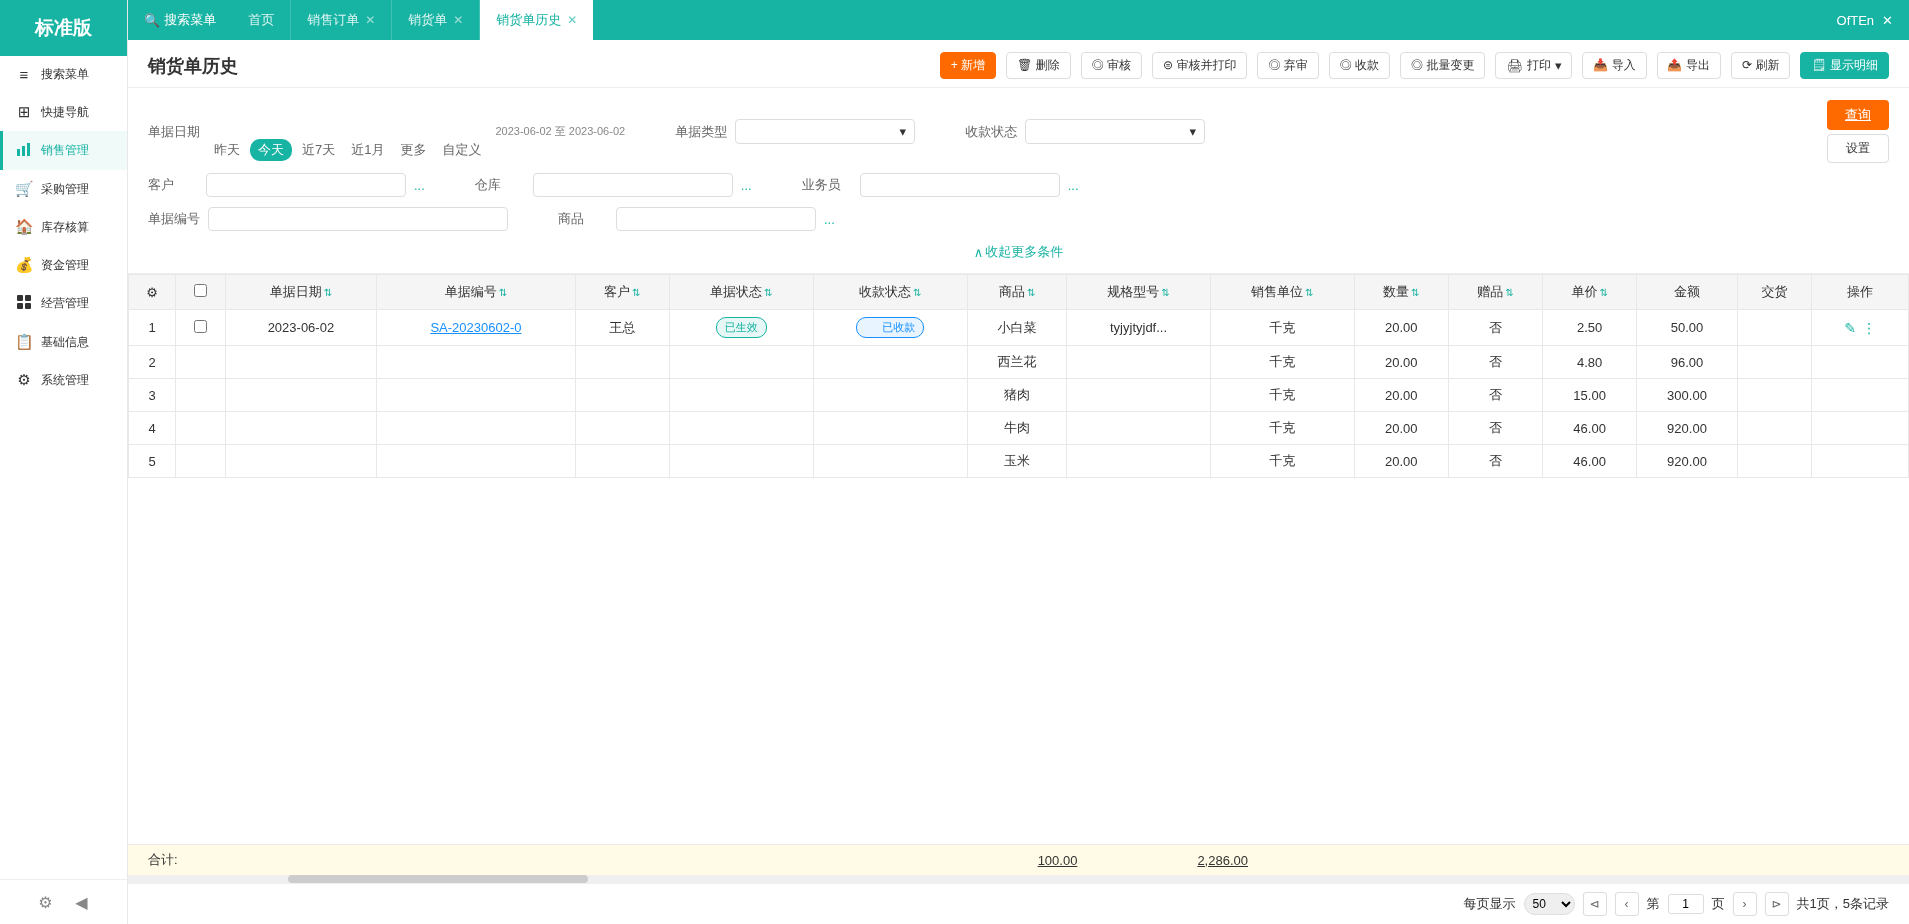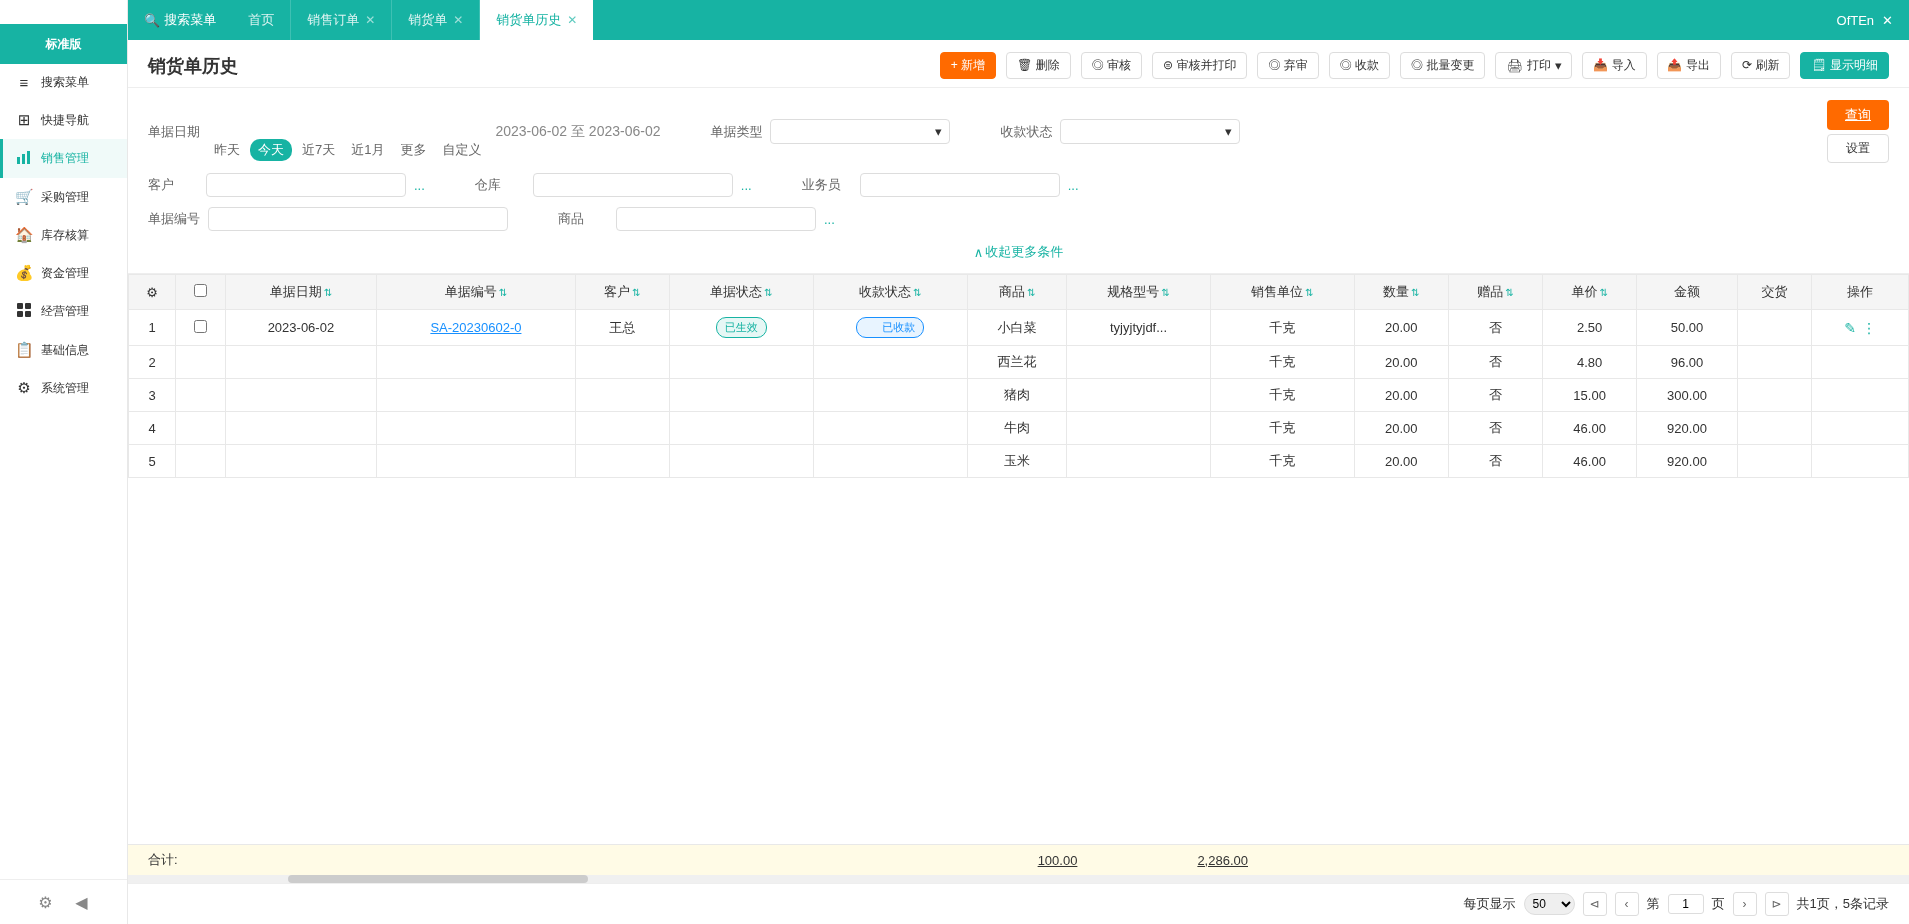--- a/index.html
+++ b/index.html
@@ -8,29 +8,28 @@
     
     .sidebar {
       width: 128px;
       background: #fff;
       border-right: 1px solid #e8e8e8;
       display: flex;
       flex-direction: column;
       flex-shrink: 0;
     }
     .sidebar-logo {
-      height: 40px;
+      height: 56px;
       background: #17b3a3;
       display: flex;
       align-items: center;
       justify-content: center;
       color: #fff;
-      font-size: 12px;
+      font-size: 19px;
       font-weight: bold;
-      margin-top: 24px;
     }
     .sidebar-item {
       display: flex;
       align-items: center;
       padding: 10px 12px;
       cursor: pointer;
       color: #333;
       gap: 8px;
       border-left: 3px solid transparent;
     }
@@ -220,21 +219,21 @@
       border-radius: 3px;
     }
     .date-quick .active-date {
       background: #17b3a3;
       color: #fff;
       border-radius: 10px;
       padding: 2px 8px;
     }
     .date-range {
       color: #888;
-      font-size: 14px;
+      font-size: 11px;
     }
     .ellipsis-btn {
       color: #17b3a3;
       cursor: pointer;
       font-size: 13px;
     }
     .collapse-link {
       color: #17b3a3;
       cursor: pointer;
       font-size: 12px;

